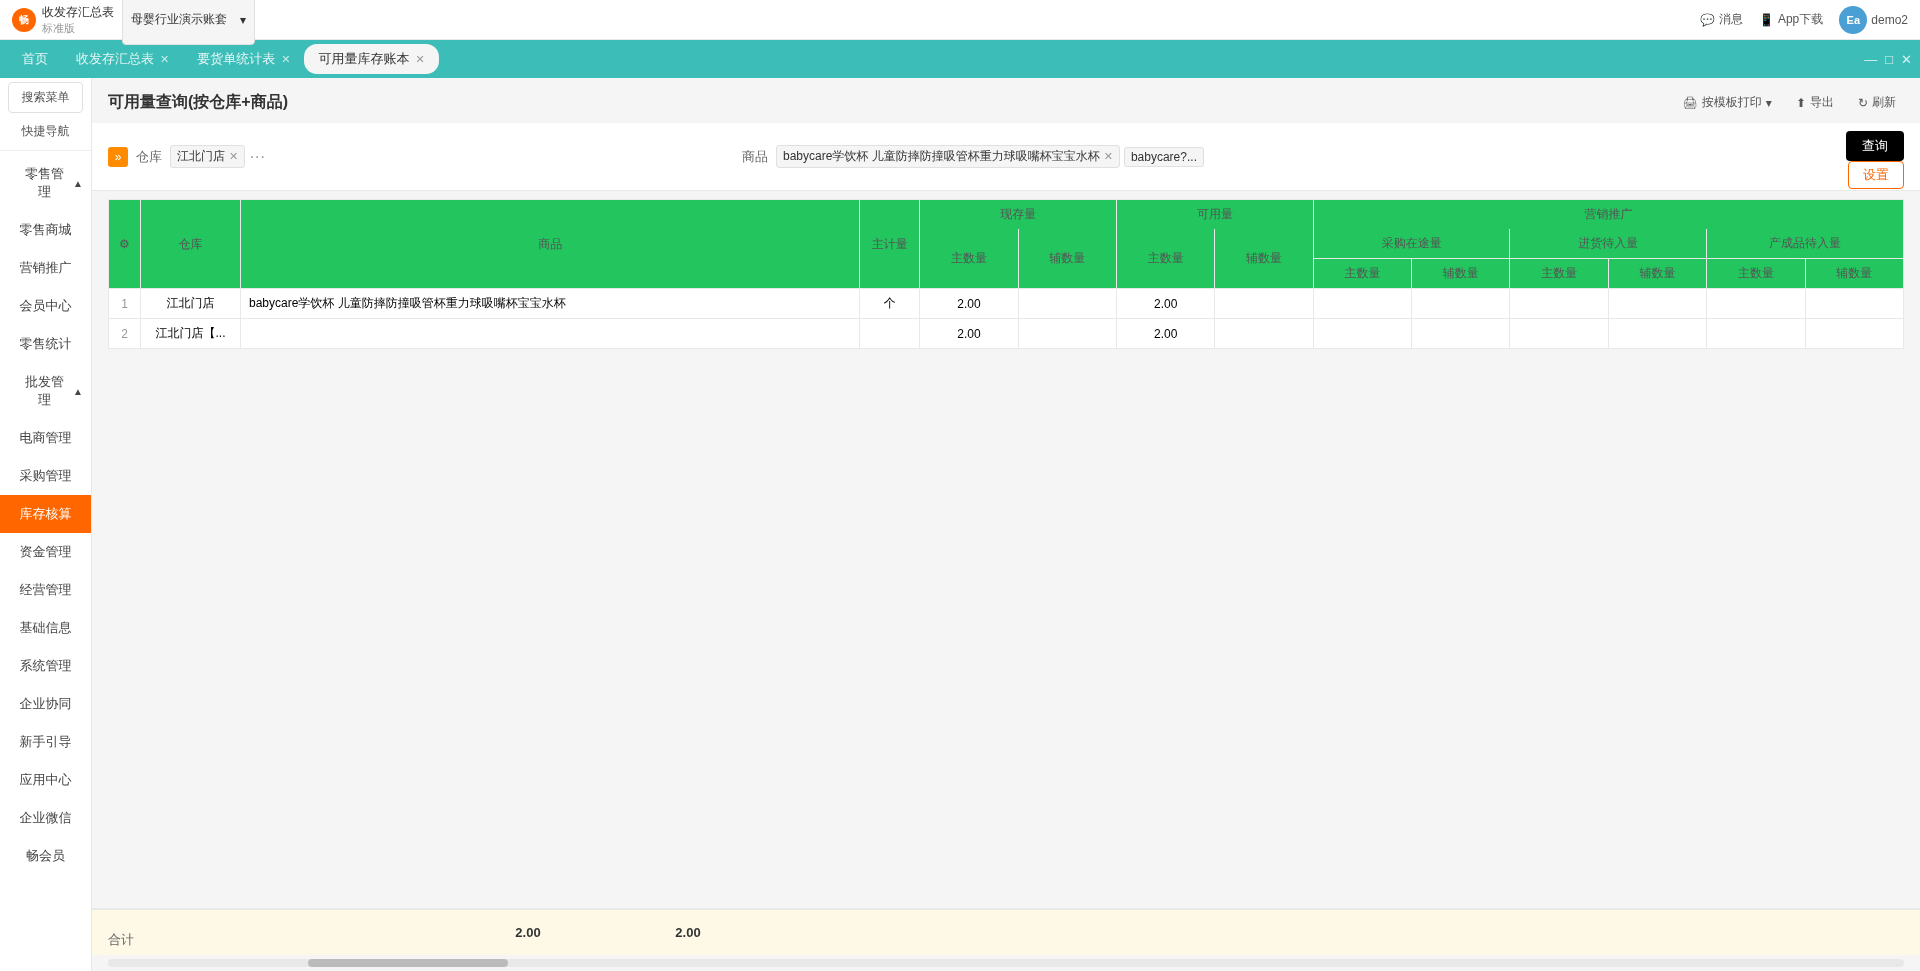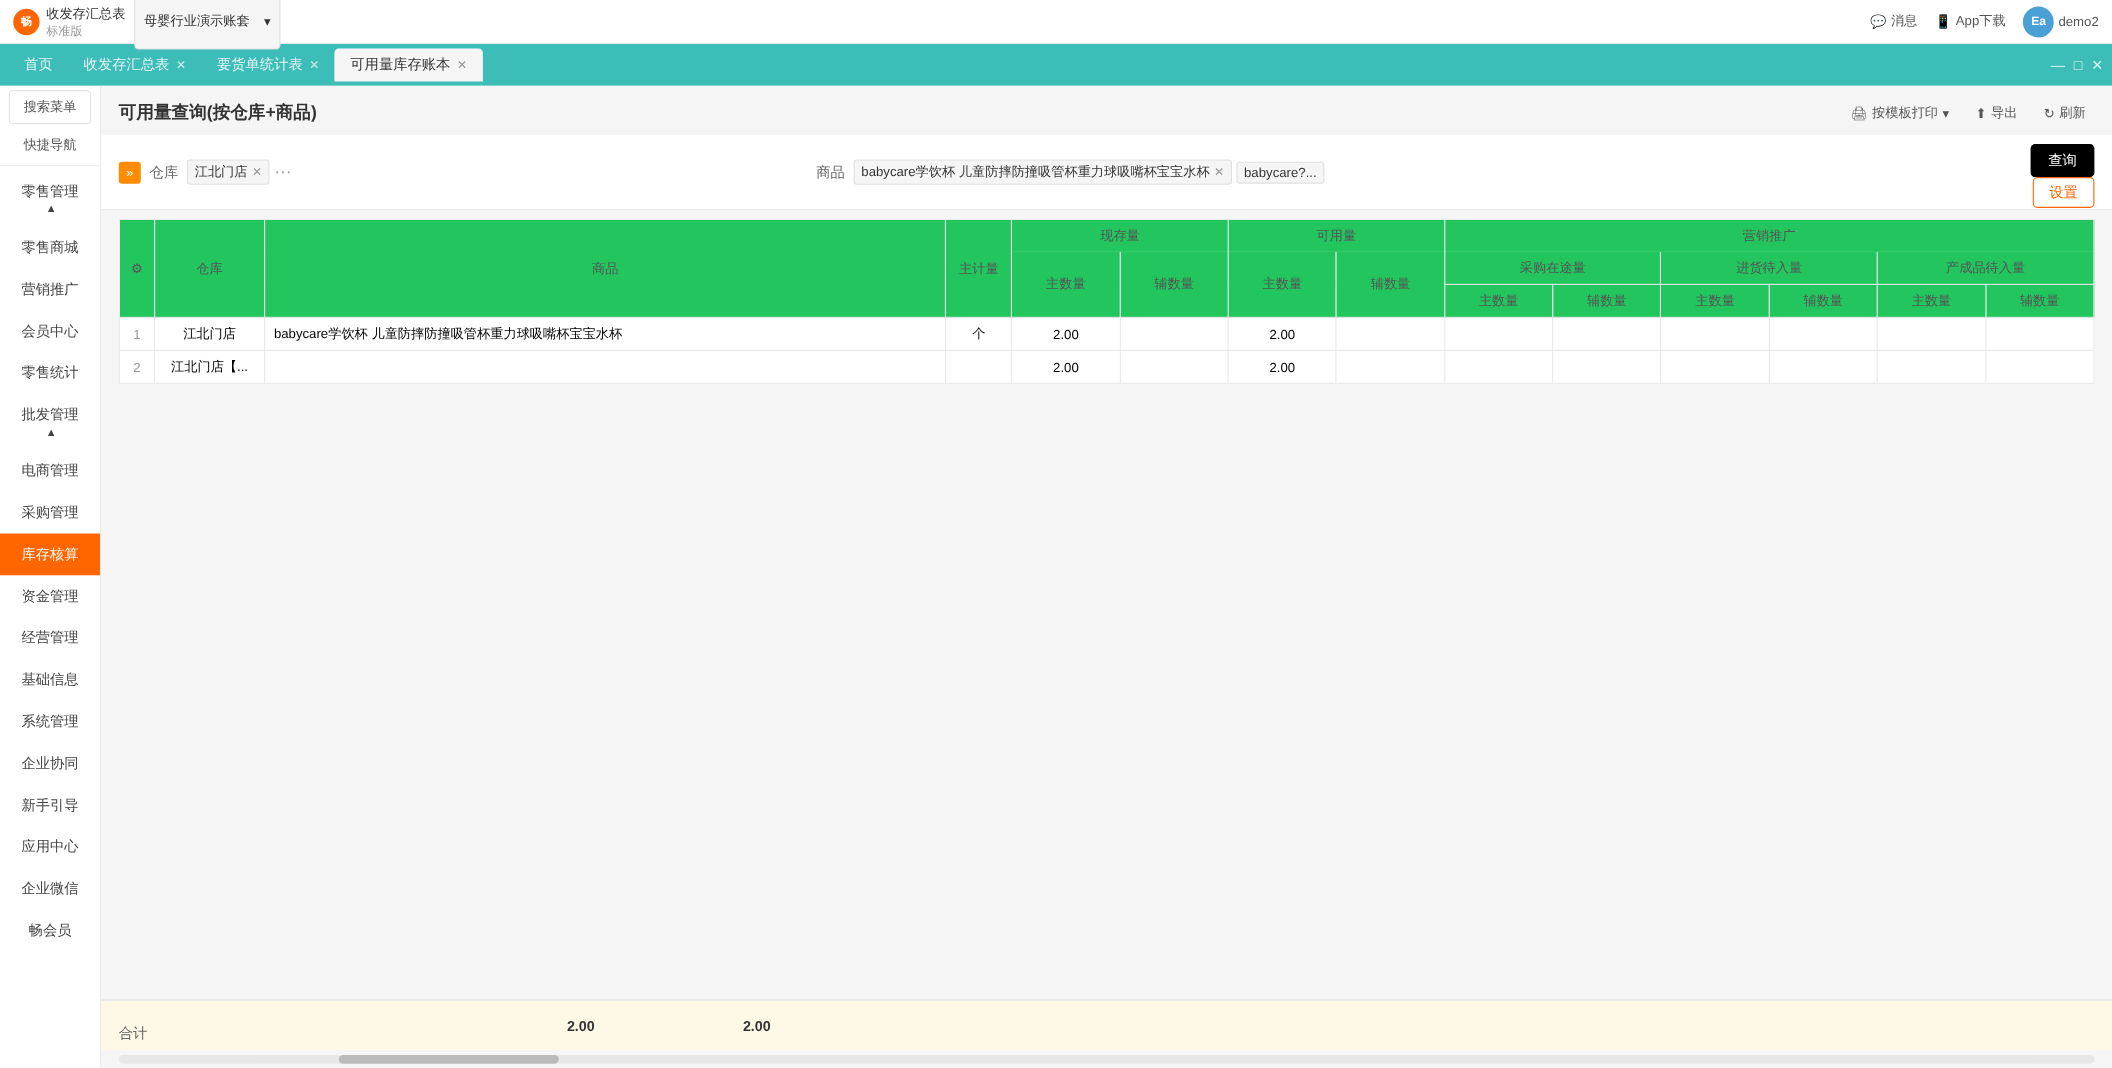--- a/index.html
+++ b/index.html
@@ -41,20 +41,21 @@
       gap: 6px;
       cursor: pointer;
       border-radius: 4px 4px 0 0;
       color: rgba(255,255,255,0.85);
       font-size: 13px;
       white-space: nowrap;
     }
     .nav-tab.active {
       background: #f5f5f5;
       color: #333;
+      border-radius: 13px;
     }
     .nav-tab .close-btn { font-size: 11px; color: rgba(255,255,255,0.7); cursor: pointer; }
     .nav-tab.active .close-btn { color: #999; }
     .nav-tab-spacer { flex: 1; }
     .nav-tab-actions { display: flex; align-items: center; gap: 8px; color: rgba(255,255,255,0.8); }
 
     
     .main-layout { display: flex; height: calc(971px - 40px - 38px); }
 
     
@@ -76,21 +77,21 @@
       color: #444;
       font-size: 13px;
       text-align: center;
       display: flex;
       flex-direction: column;
       align-items: center;
       gap: 2px;
       position: relative;
     }
     .sidebar-item.active { background: #ff6600; color: #fff; }
-    .sidebar-item.parent { display: flex; flex-direction: column; justify-content: center; align-items: center; }
+    .sidebar-item.parent { display: flex; flex-direction: row; justify-content: center; align-items: center; margin-left: 12px; }
     .sidebar-item .arrow { font-size: 10px; margin-left: 2px; }
 
     
     .content { flex: 1; overflow: hidden; display: flex; flex-direction: column; background: #f5f5f5; }
 
     
     .page-header {
       background: #f5f5f5;
       padding: 12px 16px 8px;
       display: flex;

